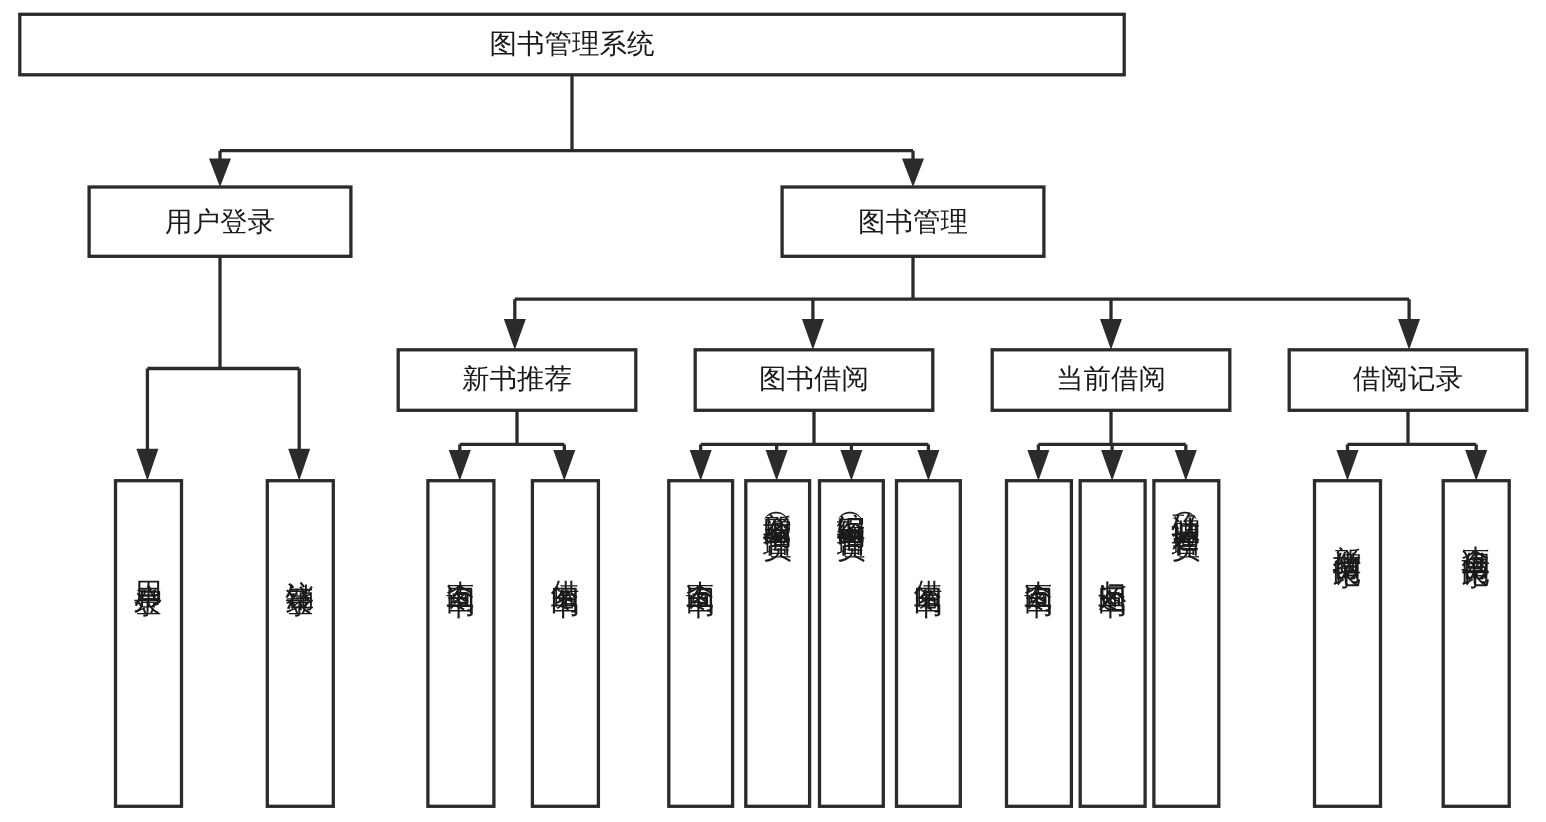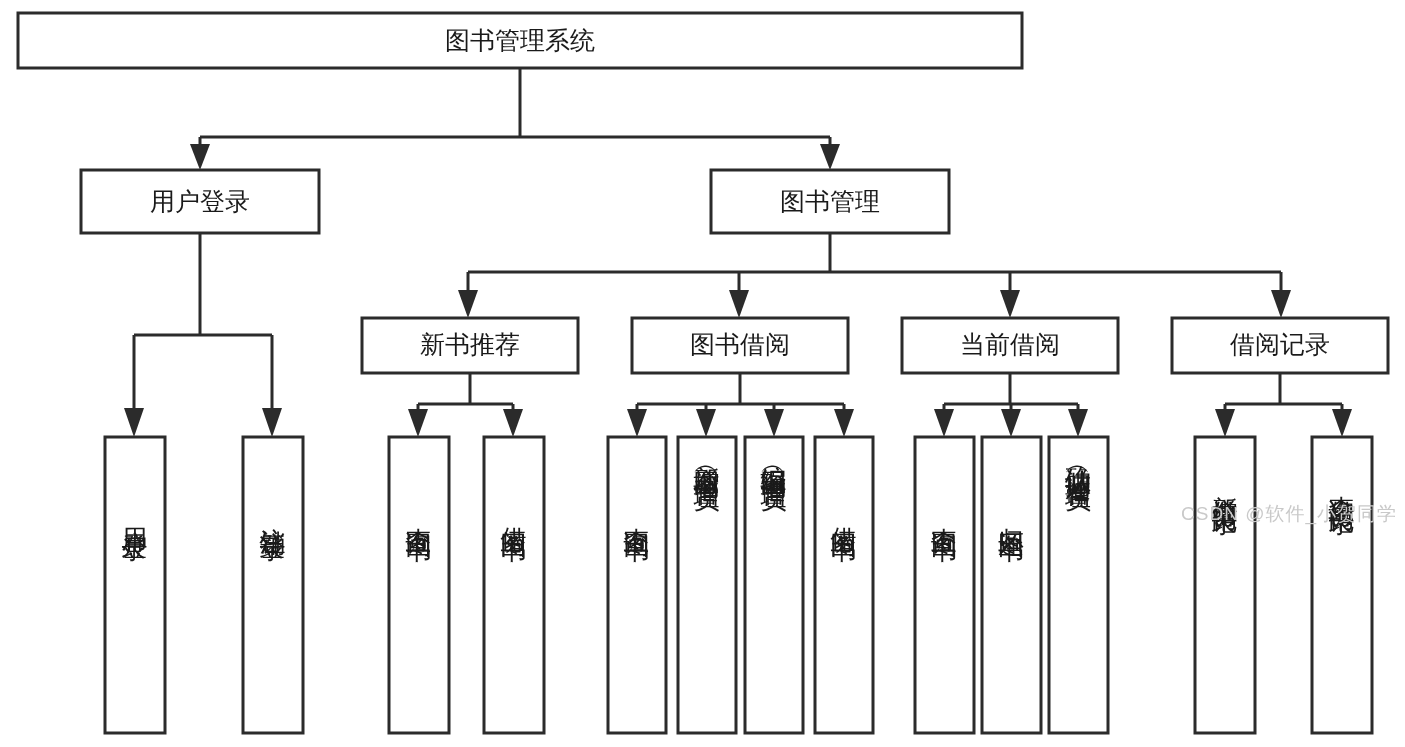--- a/index.html
+++ b/index.html
@@ -245,15 +245,14 @@
     <span class="leaf-label">确认归还（管理员）</span>
   </div>
 
   <div class="leaf-label-wrap" style="left:1195px; top:437px; width:60px; height:296px; padding-top:38px;">
     <span class="leaf-label">新增借阅记录</span>
   </div>
   <div class="leaf-label-wrap" style="left:1312px; top:437px; width:60px; height:296px; padding-top:38px;">
     <span class="leaf-label">查询借阅记录</span>
   </div>
 
-  <div class="watermark">CSDN @软件_小贺同学</div>
 
 </div>
 
 </body></html>

